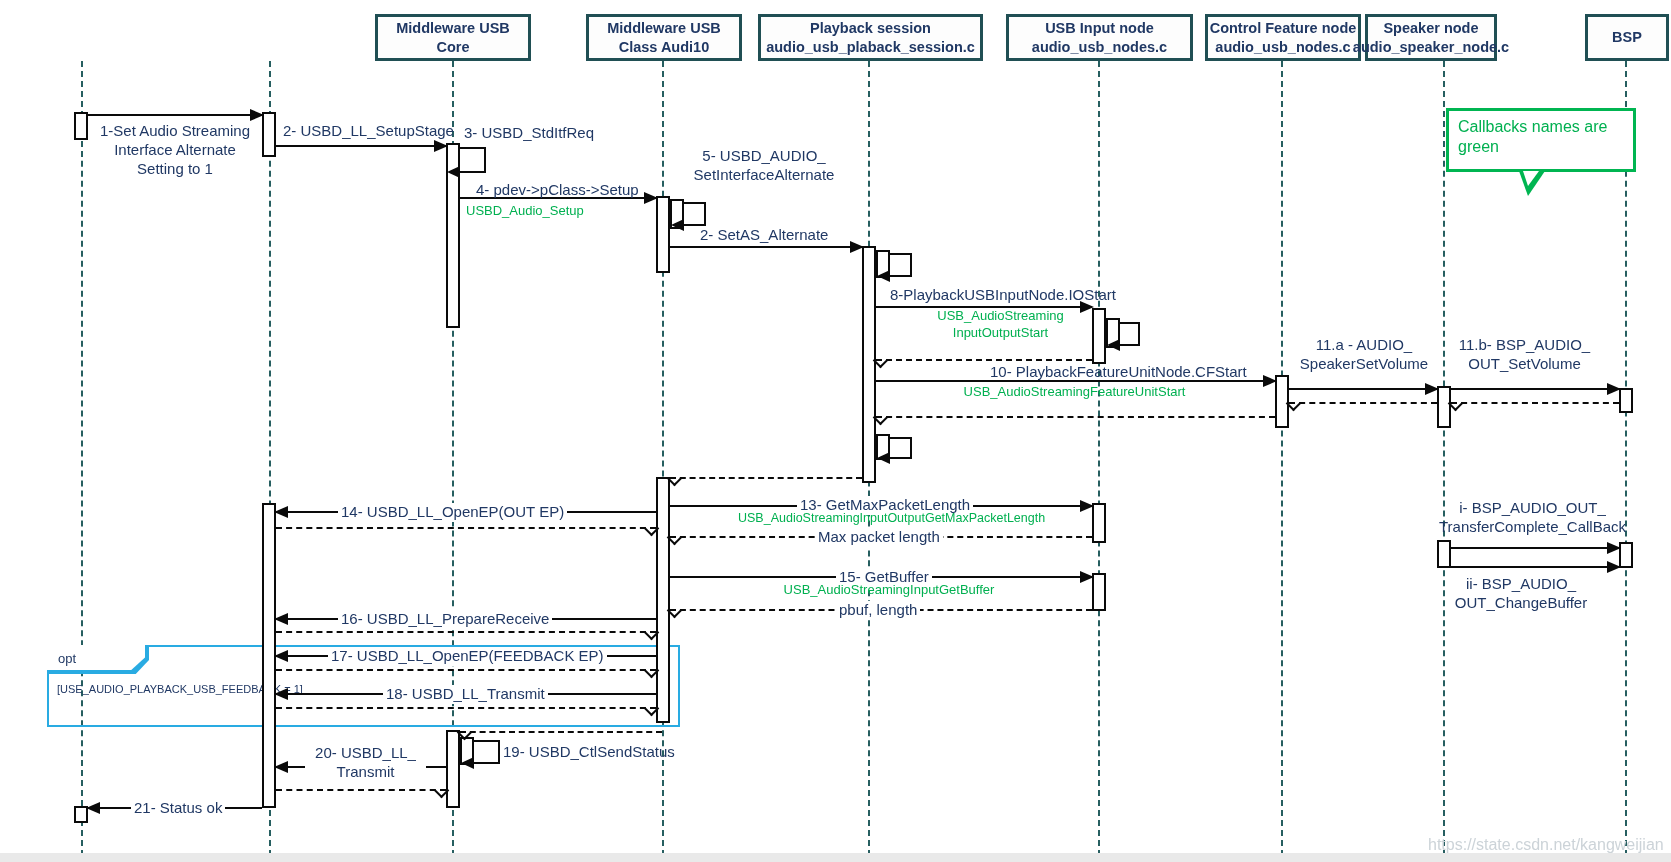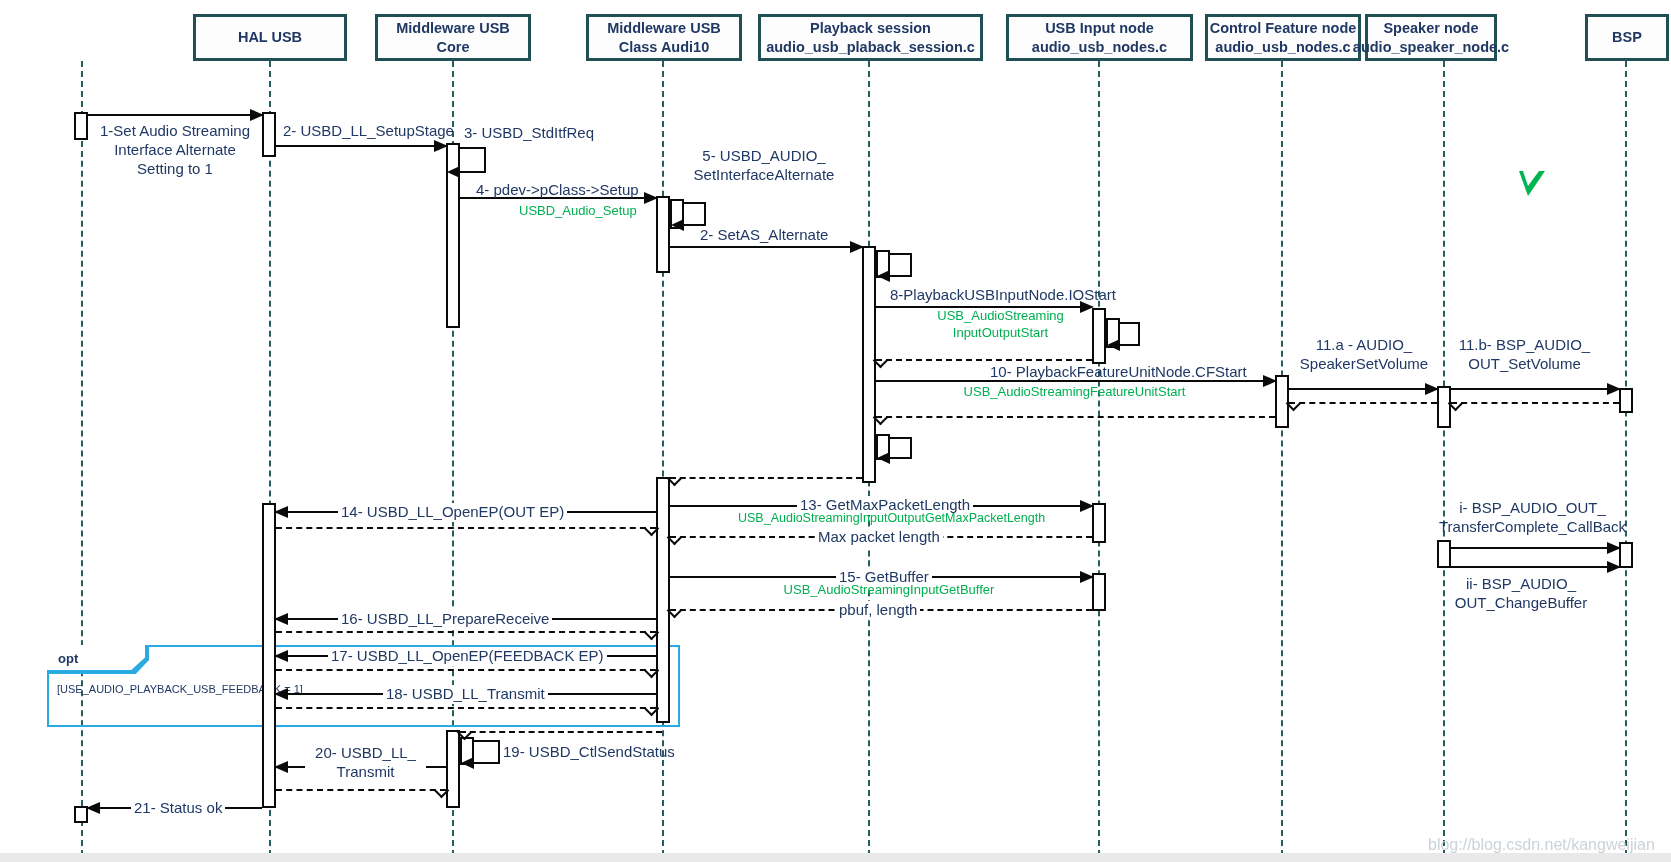--- a/index.html
+++ b/index.html
@@ -47,21 +47,21 @@
       white-space:pre-line;text-align:center;z-index:4;}
 
   .opt-frame{position:absolute;left:47px;top:645px;width:633px;height:82px;
              border:2px solid #29abe2;box-sizing:border-box;z-index:1;}
   .opt-tab{position:absolute;left:-2px;top:-2px;width:102px;height:29px;
            background:#29abe2;
            clip-path:polygon(0 0,100% 0,100% 52%,87% 100%,0 100%);}
   .opt-tab::after{content:"";position:absolute;left:0;top:0;width:98px;height:25px;
            background:#ffffff;
            clip-path:polygon(0 0,100% 0,100% 50%,86% 100%,0 100%);}
-  .opt-label{position:absolute;left:9px;top:4px;font-weight:bold;font-size:13px;
+  .opt-label{position:absolute;left:9px;top:4px;font-weight:normal;font-size:13px;
              color:#203864;z-index:2;}
   .opt-guard{position:absolute;left:8px;top:36px;font-size:11px;color:#203864;}
 
   .note{position:absolute;left:1446px;top:108px;width:190px;height:64px;
         border:3px solid #00b551;background:#fff;color:#00b050;font-size:16px;
         line-height:1.25;padding:6px 9px;box-sizing:border-box;
         white-space:pre-line;z-index:5;}
   .note-tail-outer{position:absolute;left:1519px;top:171px;width:0;height:0;
         border-top:25px solid #00b551;border-left:9px solid transparent;
         border-right:17px solid transparent;z-index:6;}
@@ -231,21 +231,21 @@
   <div class="loop" style="left:474px;top:740px;width:26px;height:24px">
       <div class="ah-end"></div>
     </div>
 
   <div class="lbl center" style="left:95px;top:122px;width:160px">1-Set Audio Streaming
 Interface Alternate
 Setting to 1</div>
   <div class="lbl" style="left:283px;top:122px">2- USBD_LL_SetupStage</div>
   <div class="lbl" style="left:464px;top:124px">3- USBD_StdItfReq</div>
   <div class="lbl" style="left:476px;top:181px">4- pdev-&gt;pClass-&gt;Setup</div>
-  <div class="cb" style="left:519px;top:203px;text-align:left">USBD_Audio_Setup</div>
+  <div class="cb" style="left:466px;top:203px;text-align:left">USBD_Audio_Setup</div>
   <div class="lbl center" style="left:680px;top:147px;width:168px">5- USBD_AUDIO_
 SetInterfaceAlternate</div>
   <div class="lbl" style="left:700px;top:226px">2- SetAS_Alternate</div>
   <div class="lbl" style="left:890px;top:286px">8-PlaybackUSBInputNode.IOStart</div>
   <div class="cb" style="left:928px;top:308px;width:145px">USB_AudioStreaming
 InputOutputStart</div>
   <div class="lbl" style="left:990px;top:363px">10- PlaybackFeatureUnitNode.CFStart</div>
   <div class="cb" style="left:952px;top:384px;width:245px">USB_AudioStreamingFeatureUnitStart</div>
   <div class="lbl center" style="left:1295px;top:336px;width:138px">11.a - AUDIO_
 SpeakerSetVolume</div>
@@ -263,34 +263,35 @@
   <div class="lbl bg" style="left:383px;top:685px">18- USBD_LL_Transmit</div>
   <div class="lbl" style="left:503px;top:743px">19- USBD_CtlSendStatus</div>
   <div class="lbl bg center" style="left:305px;top:744px;width:115px">20- USBD_LL_
 Transmit</div>
   <div class="lbl bg" style="left:131px;top:799px">21- Status ok</div>
   <div class="lbl center" style="left:1425px;top:499px;width:215px">i- BSP_AUDIO_OUT_
 TransferComplete_CallBack</div>
   <div class="lbl center" style="left:1445px;top:575px;width:152px">ii- BSP_AUDIO_
 OUT_ChangeBuffer</div>
 
-  <div class="actor" style="left:193px;width:154px">HAL USB</div>
   <div class="actor" style="left:375px;width:156px">Middleware USB
 Core</div>
   <div class="actor" style="left:586px;width:156px">Middleware USB
 Class Audi10</div>
   <div class="actor" style="left:758px;width:225px">Playback session
 audio_usb_plaback_session.c</div>
   <div class="actor" style="left:1006px;width:187px">USB Input node
 audio_usb_nodes.c</div>
   <div class="actor" style="left:1205px;width:156px">Control Feature node
 audio_usb_nodes.c</div>
   <div class="actor" style="left:1365px;width:132px">Speaker node
 audio_speaker_node.c</div>
   <div class="actor" style="left:1585px;width:84px">BSP</div>
 
+  <div class="note">Callbacks names are
+green</div>
   <div class="note-tail-outer"></div>
   <div class="note-tail-inner"></div>
 
   <div class="bottom-strip"></div>
-  <div class="watermark">blog://blog.csdn.net/kangweijian</div>
+  <div class="watermark">https://state.csdn.net/kangweijian</div>
 
 </div>
 
 </body></html>

